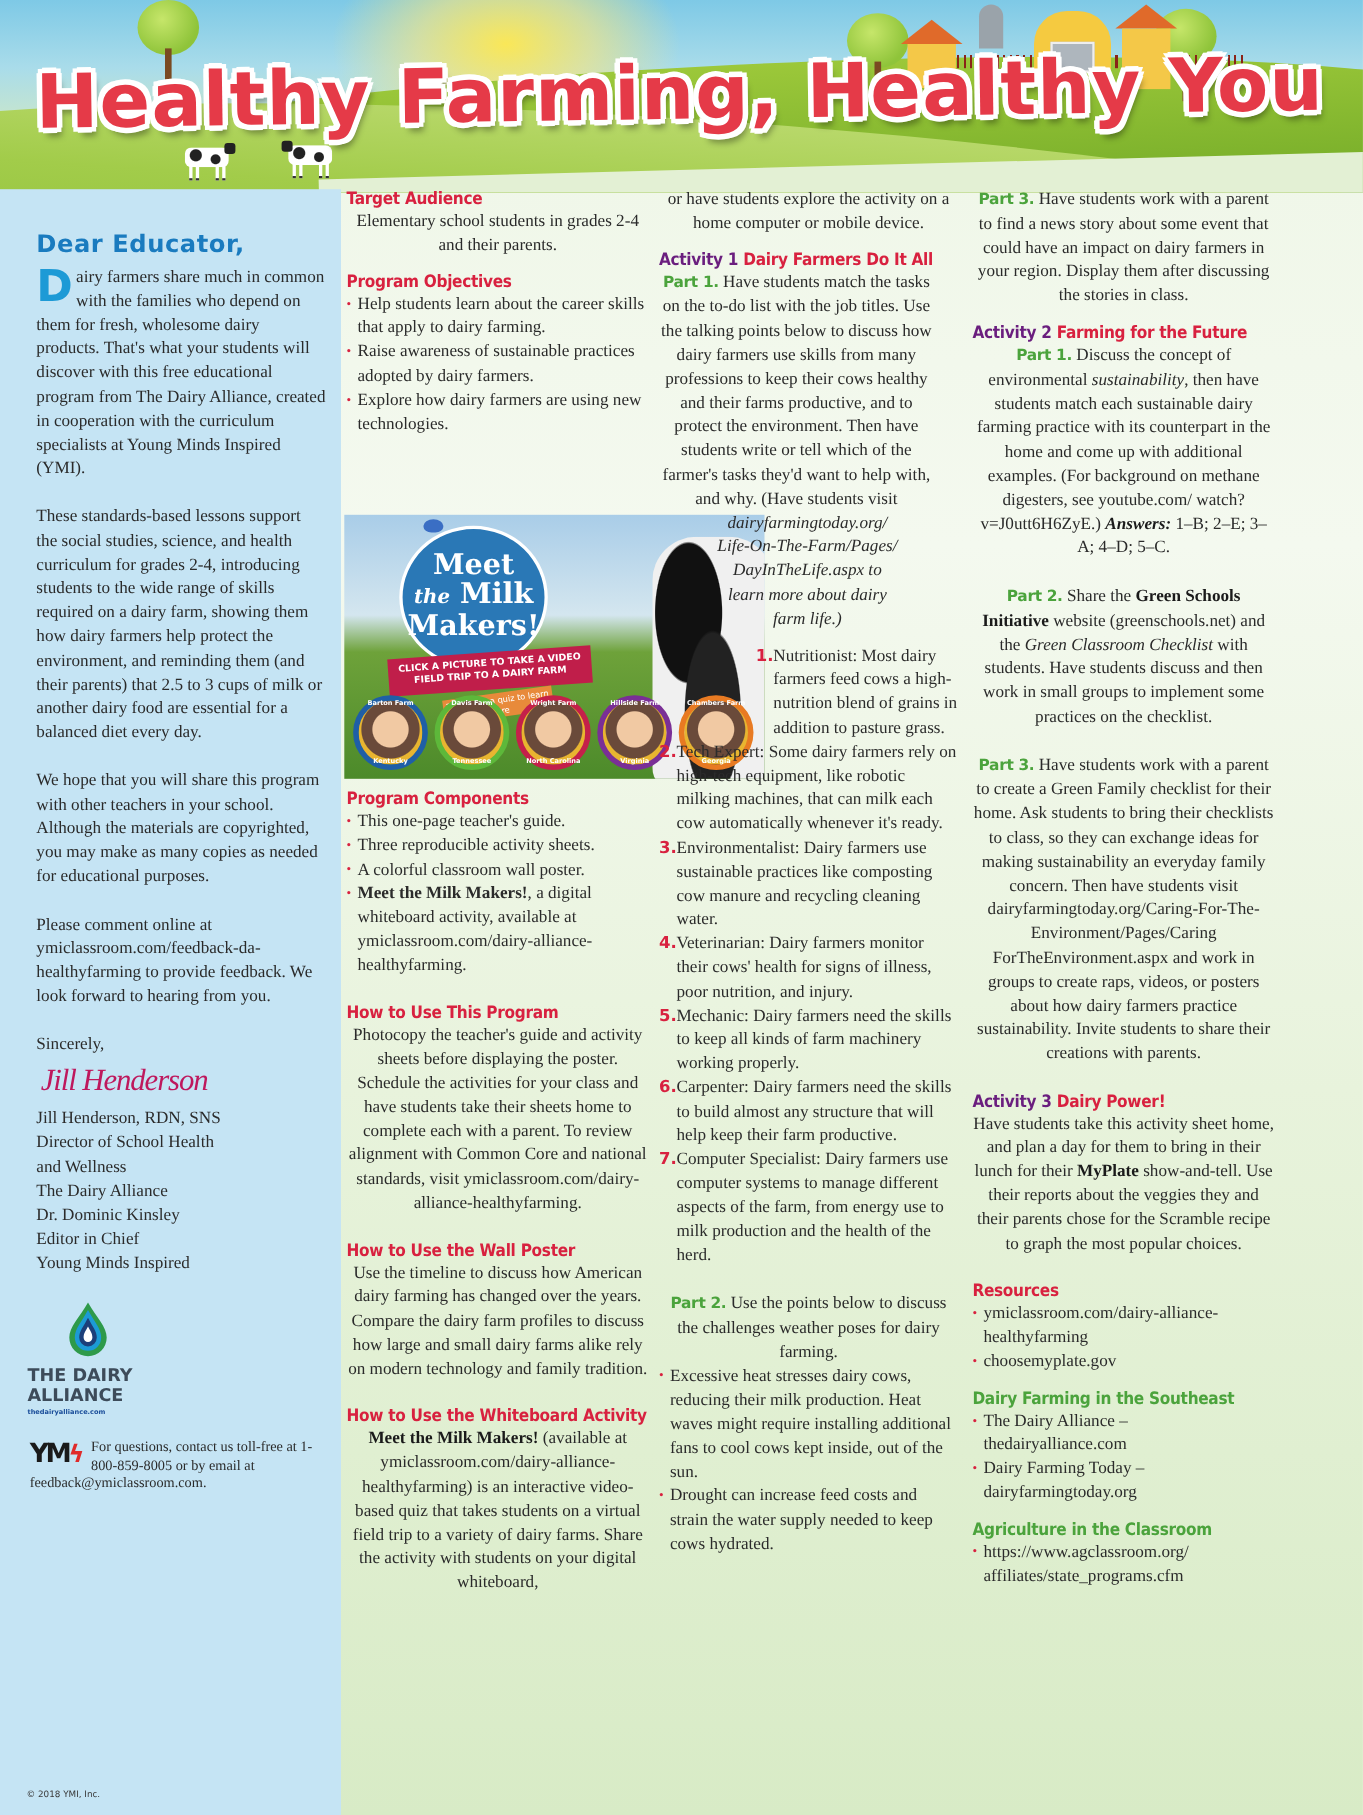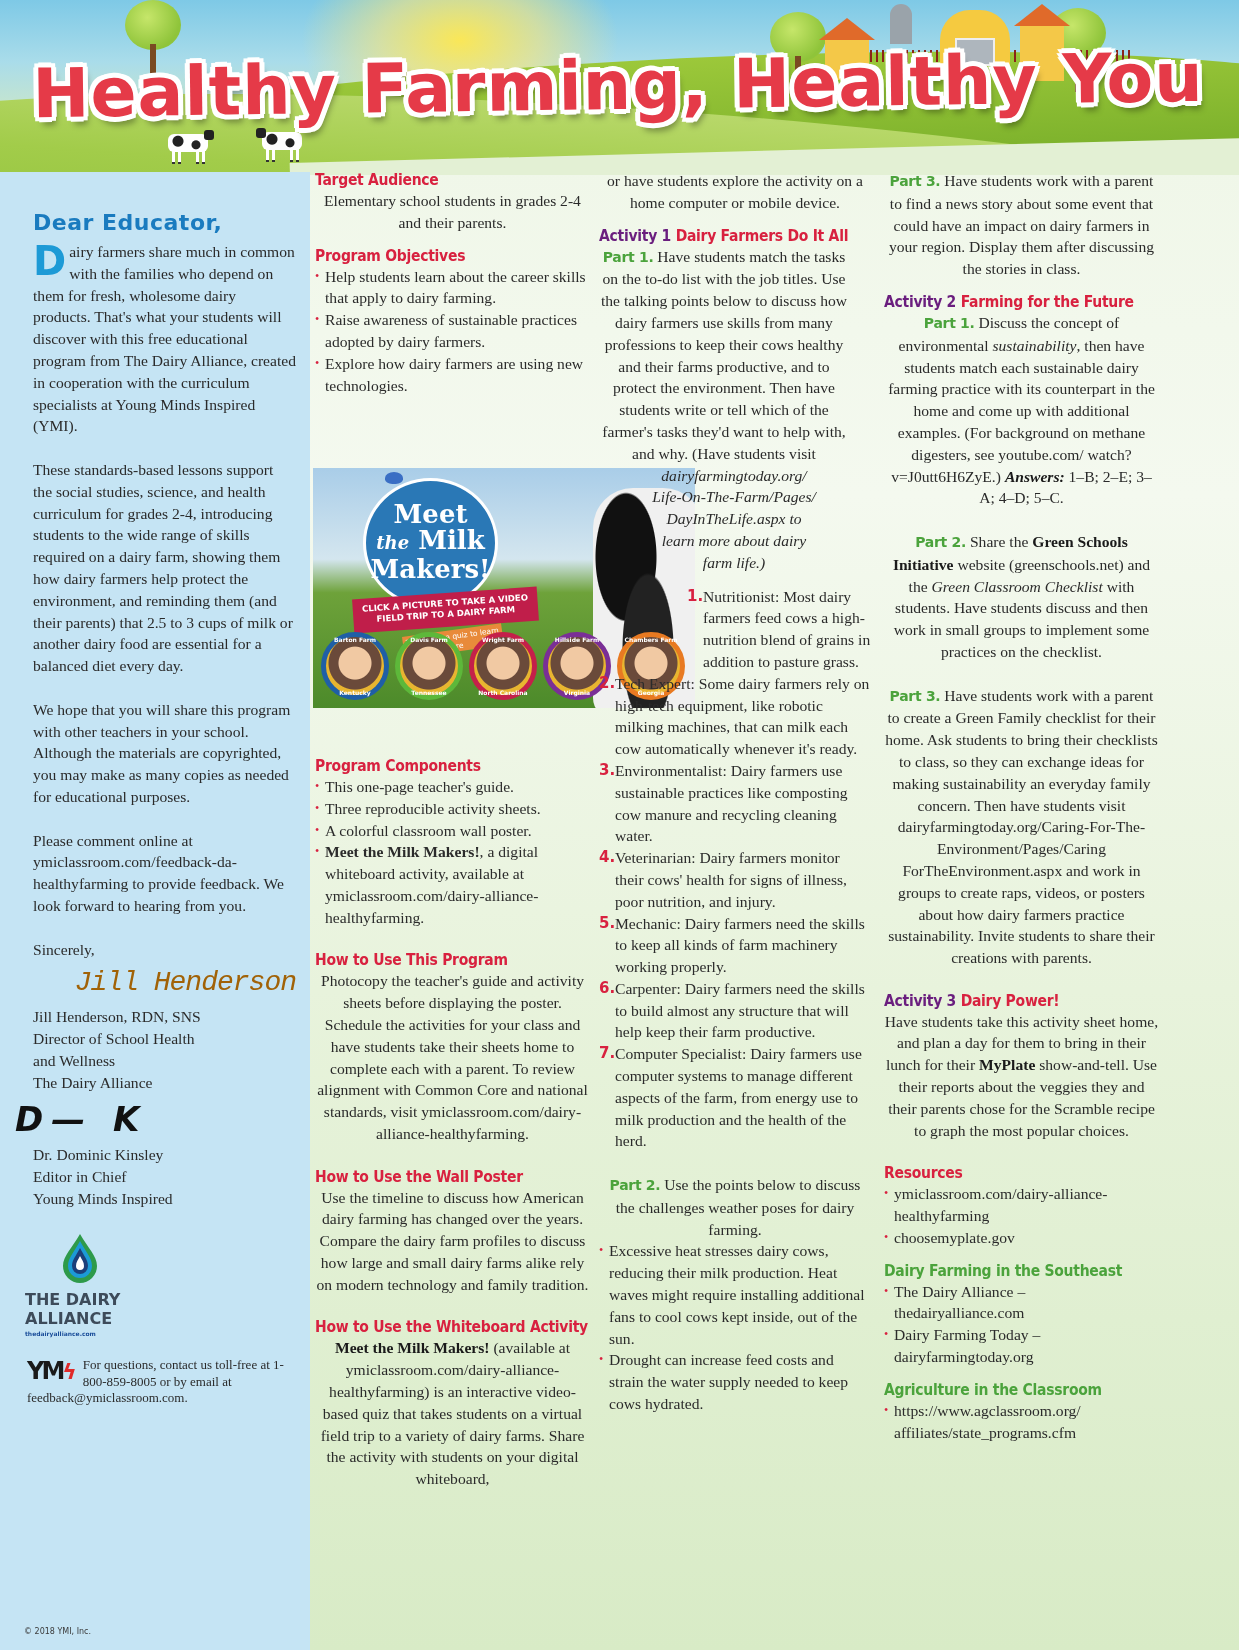--- a/index.html
+++ b/index.html
@@ -75,21 +75,21 @@
     background: #c5e4f4;
     padding: 38px 14px 0 33px;
   }
   .letter-heading {
     font-family: "DejaVu Sans", sans-serif; font-weight: bold;
     font-size: 22px; color: #1a7bbf; letter-spacing: 0.5px; margin-bottom: 6px;
   }
   .letter p { font-size: 15.6px; line-height: 21.8px; margin-bottom: 21.8px; color: #2a2a2a; }
   .dropcap { float: left; font-family: "DejaVu Sans", sans-serif; font-weight: bold; font-size: 40px; line-height: 36px; color: #1d9ad6; margin: 2px 3px 0 0; }
   .signoff { font-size: 15.6px; line-height: 21.8px; }
-  .sig { font-family: Liberation Mono, monospace; font-style: italic; font-size: 28px; color: #a16207; height: 46px; line-height: 46px; padding-left: 4px; letter-spacing: -1px; text-align: right; }
+  .sig { font-family: Liberation Serif, serif; font-style: italic; font-size: 28px; color: #be185d; height: 46px; line-height: 46px; padding-left: 4px; letter-spacing: -1px; }
   .sig2 { font-family: "DejaVu Sans", sans-serif; font-style: italic; font-size: 34px; color: #111; height: 50px; line-height: 50px; margin-left: -18px; letter-spacing: 8px; font-weight: bold; }
   .sig-block { font-size: 15.6px; line-height: 22px; }
   .logo-area { margin-top: 22px; margin-left: -8px; width: 110px; }
   .drop-icon { width: 40px; height: 52px; margin: 0 auto 6px auto; position: relative; }
   .drop-icon svg { width: 40px; height: 52px; }
   .logo-text { font-family: "DejaVu Sans", sans-serif; font-weight: bold; font-size: 16px; line-height: 19px; color: #3d4b5a; }
   .logo-url { font-family: "DejaVu Sans", sans-serif; font-size: 6px; color: #1b4e9a; font-weight: bold; margin-top: 2px; }
   .ymi-row { margin-top: 20px; margin-left: -6px; font-size: 13px; line-height: 16.5px; color: #2a2a2a; }
   .ymi-logo { float: left; font-family: "DejaVu Sans", sans-serif; font-weight: bold; font-size: 24px; color: #1a1a1a; letter-spacing: -3px; margin-right: 6px; line-height: 28px; position: relative; }
   .ymi-logo .bolt { color: #e02a2a; font-size: 22px; letter-spacing: 0; }
@@ -223,21 +223,20 @@
   <p>We hope that you will share this program with other teachers in your school. Although the materials are copyrighted, you may make as many copies as needed for educational purposes.</p>
   <p>Please comment online at ymiclassroom.com/feedback-da-healthyfarming to provide feedback. We look forward to hearing from you.</p>
   <div class="signoff">Sincerely,</div>
   <div class="sig">Jill Henderson</div>
   <div class="sig-block">
     <div>Jill Henderson, RDN, SNS</div>
     <div>Director of School Health</div>
     <div>and Wellness</div>
     <div>The Dairy Alliance</div>
   </div>
-  <div class="sig2">D— K</div>
   <div class="sig-block">
     <div>Dr. Dominic Kinsley</div>
     <div>Editor in Chief</div>
     <div>Young Minds Inspired</div>
   </div>
   <div class="logo-area">
     <div class="drop-icon">
       <svg viewBox="0 0 40 52">
         <path d="M20 2 C12 16 3 24 3 34 a17 17 0 0 0 34 0 C37 24 28 16 20 2Z" fill="#2e9a4a"></path>
         <path d="M20 9 C14 20 8 26 8 34 a12 12 0 0 0 24 0 C32 26 26 20 20 9Z" fill="#1c9ad6"></path>
@@ -295,21 +294,21 @@
         <div class="farm-label">Hillside Farm</div>
         <div class="farm-state">Virginia</div>
       </div>
     <div class="farm-circle" style="border-color:#e87a22;">
         <div class="farm-label">Chambers Farm</div>
         <div class="farm-state">Georgia</div>
       </div>
   </div>
 </div>
 
-<div class="col col2" style="top:756px;">
+<div class="col col2" style="top:716px;">
   <div class="sec-h">Program Components</div>
   <ul class="bullets">
     <li>This one-page teacher's guide.</li>
     <li>Three reproducible activity sheets.</li>
     <li>A colorful classroom wall poster.</li>
     <li><b>Meet the Milk Makers!</b><span>, a digital whiteboard activity, available at ymiclassroom.com/dairy-alliance-healthyfarming.</span></li>
   </ul>
   <div class="gap"></div>
   <div class="sec-h">How to Use This Program</div>
   <div class="body-text">Photocopy the teacher's guide and activity sheets before displaying the poster. Schedule the activities for your class and have students take their sheets home to complete each with a parent. To review alignment with Common Core and national standards, visit ymiclassroom.com/dairy-alliance-healthyfarming.</div>

